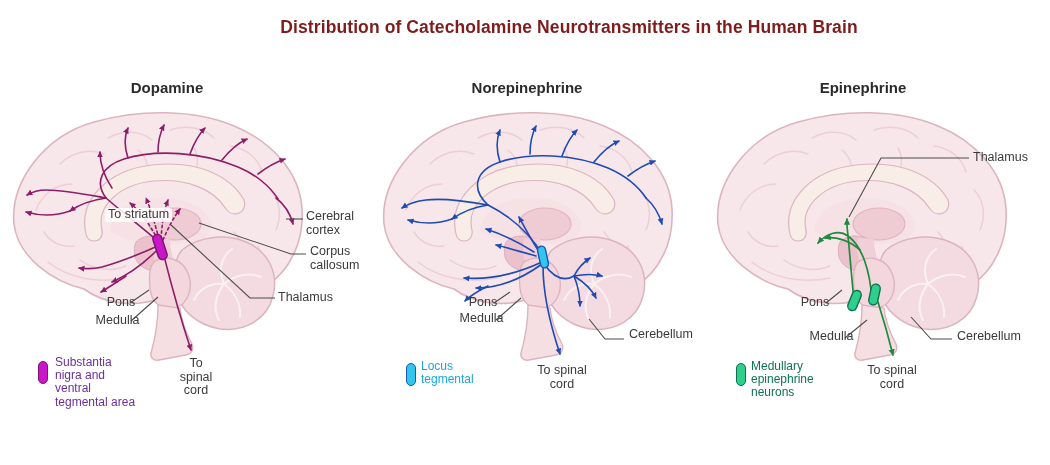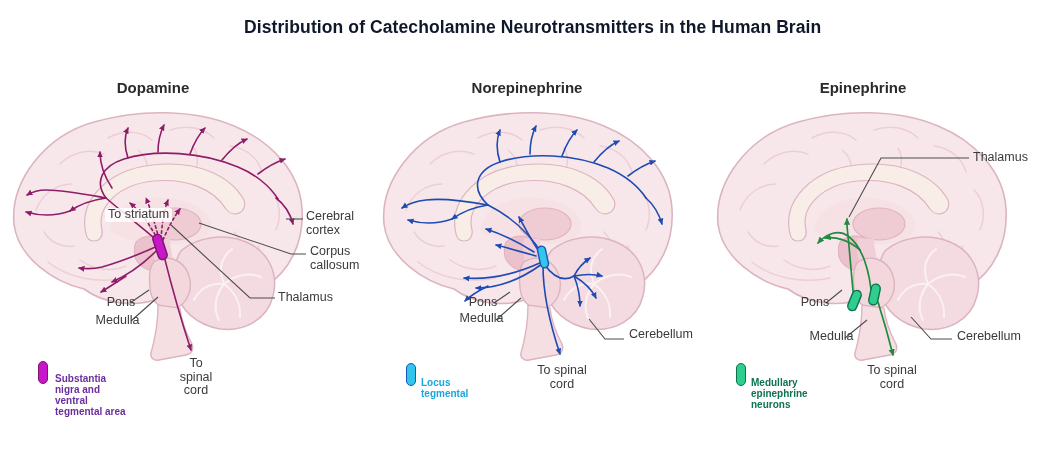--- a/index.html
+++ b/index.html
@@ -1,43 +1,42 @@
 <!DOCTYPE html>
 <html><head>
 <meta charset="utf-8">
 <style>
   html,body { margin:0; padding:0; background:#ffffff; }
   #canvas {
     position:relative; width:1050px; height:465px; overflow:hidden;
     font-family:"Liberation Sans","DejaVu Sans",sans-serif; background:#ffffff;
   }
   .title {
-    position:absolute; top:17px; left:244px; width:650px; text-align:left;
-    font-size:17.5px; font-weight:bold; color:#0f172a; letter-spacing:0.1px;
+    position:absolute; top:17px; left:244px; width:650px; text-align:center;
+    font-size:17.5px; font-weight:bold; color:#7f1d1d; letter-spacing:0.1px;
   }
   .heading {
     position:absolute; top:79px; width:200px; text-align:center;
     font-size:15px; font-weight:bold; color:#2b2b2b;
   }
   svg.art { position:absolute; left:0; top:0; }
   .label {
     position:absolute; font-size:12.5px; color:#3a3a3a; line-height:1.08;
     white-space:pre-line;
   }
   .label.right  { text-align:center;margin-left:12px; }
   .label.center { text-align:center; }
   .label.boxed  { background:rgba(255,255,255,0.85); padding:0 3px; border-radius:2px;margin-top:30px; }
   .legend-swatch {
     position:absolute; width:10px; height:23px; border-radius:6px;
     border:1.5px solid transparent; box-sizing:border-box;
   }
   .legend-label {
-    position:absolute; font-size:10px; font-weight:bold; line-height:1.1;
+    position:absolute; font-size:12px; font-weight:normal; line-height:1.1;
     white-space:pre-line;
-    margin-top:17px;
   }
 </style>
 </head>
 <body>
 
 <div id="canvas">
 
   <svg class="art" width="1050" height="465" viewBox="0 0 1050 465">
     <defs>
       <marker id="arrowDa" viewBox="0 0 8 8" refX="6.5" refY="4" markerWidth="4.2" markerHeight="4.2" orient="auto-start-reverse">
@@ -178,21 +177,21 @@
       <path d="M624,339 L605,339 L589,319"></path>
       <path d="M969,158 L881,158 L849,217"></path>
       <path d="M826,303 L842,290"></path>
       <path d="M845,338 L867,320"></path>
       <path d="M952,339 L931,339 L911,317"></path>
     </g>
   </svg>
 
   <div class="title">Distribution of Catecholamine Neurotransmitters in the Human Brain</div>
 
-  <div class="heading" style="left:53px">Dopamine</div>
+  <div class="heading" style="left:67px">Dopamine</div>
   <div class="heading" style="left:427px">Norepinephrine</div>
   <div class="heading" style="left:763px">Epinephrine</div>
 
   <div class="label boxed" style="left:105px;top:178px">To striatum</div>
   <div class="label" style="left:306px;top:210px">Cerebral
 cortex</div>
   <div class="label" style="left:310px;top:245px">Corpus
 callosum</div>
   <div class="label" style="left:278px;top:291px">Thalamus</div>
   <div class="label right" style="left:90px;top:296px;width:38px">Pons</div>

